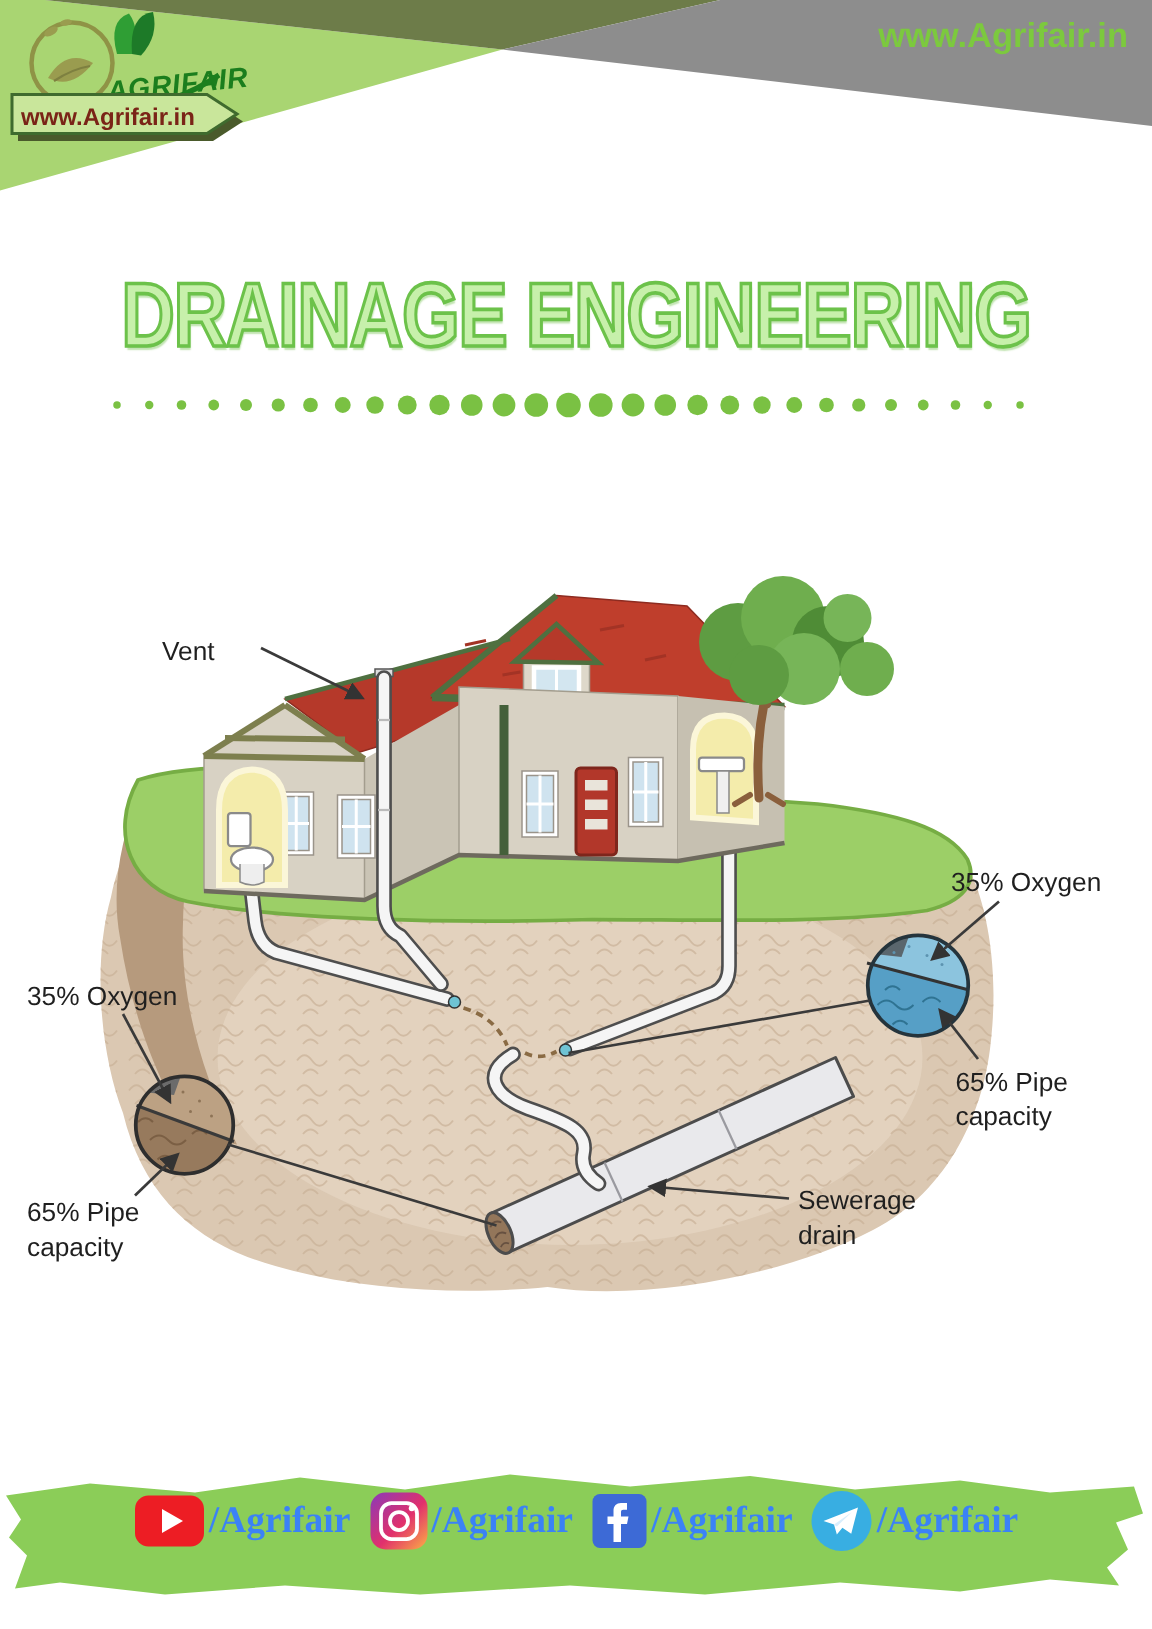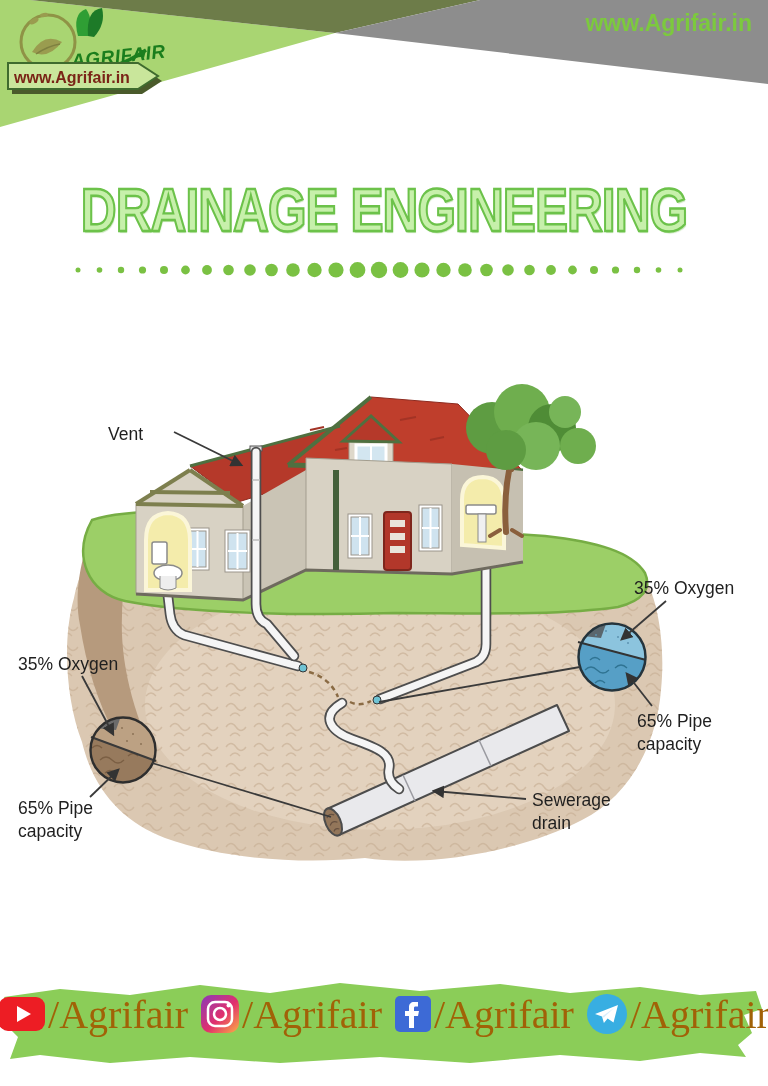--- a/index.html
+++ b/index.html
@@ -10,22 +10,22 @@
   .title{position:absolute;top:178px;left:0;width:768px;text-align:center;
          font-family:"Liberation Sans", sans-serif;font-weight:bold;font-size:55px;
          letter-spacing:-1px;white-space:nowrap;color:#c7f0ab;
          -webkit-text-stroke:2.2px #6cc24a;
          text-shadow:1px 2px 1px rgba(120,195,85,.45);
          transform:scaleX(.9) scaleY(1.1);transform-origin:50% 50%;}
   
   .footer-row{position:absolute;top:988px;left:0;width:768px;height:52px;
               display:flex;align-items:center;justify-content:center;gap:12px;}
   .social-item{display:flex;align-items:center;gap:2px;}
-  .social-label{font-family:"Liberation Serif", serif;font-weight:normal;
-                font-size:40px;color:#a16207;letter-spacing:0;}
+  .social-label{font-family:"Liberation Serif", serif;font-weight:bold;
+                font-size:25px;color:#3b82f6;letter-spacing:0;}
   .pipe-o{stroke:#4e4e4e;stroke-width:10.5;fill:none;stroke-linecap:round;stroke-linejoin:round;}
   .pipe-i{stroke:#f5f5f5;stroke-width:7;fill:none;stroke-linecap:round;stroke-linejoin:round;}
   .lbl{font-family:"Liberation Sans", sans-serif;font-size:17.5px;fill:#1f1f1f;}
   .leader{stroke:#3a3a3a;stroke-width:1.8;fill:none;}
 </style>
 </head>
 <body>
 
 <div class="page">
 

